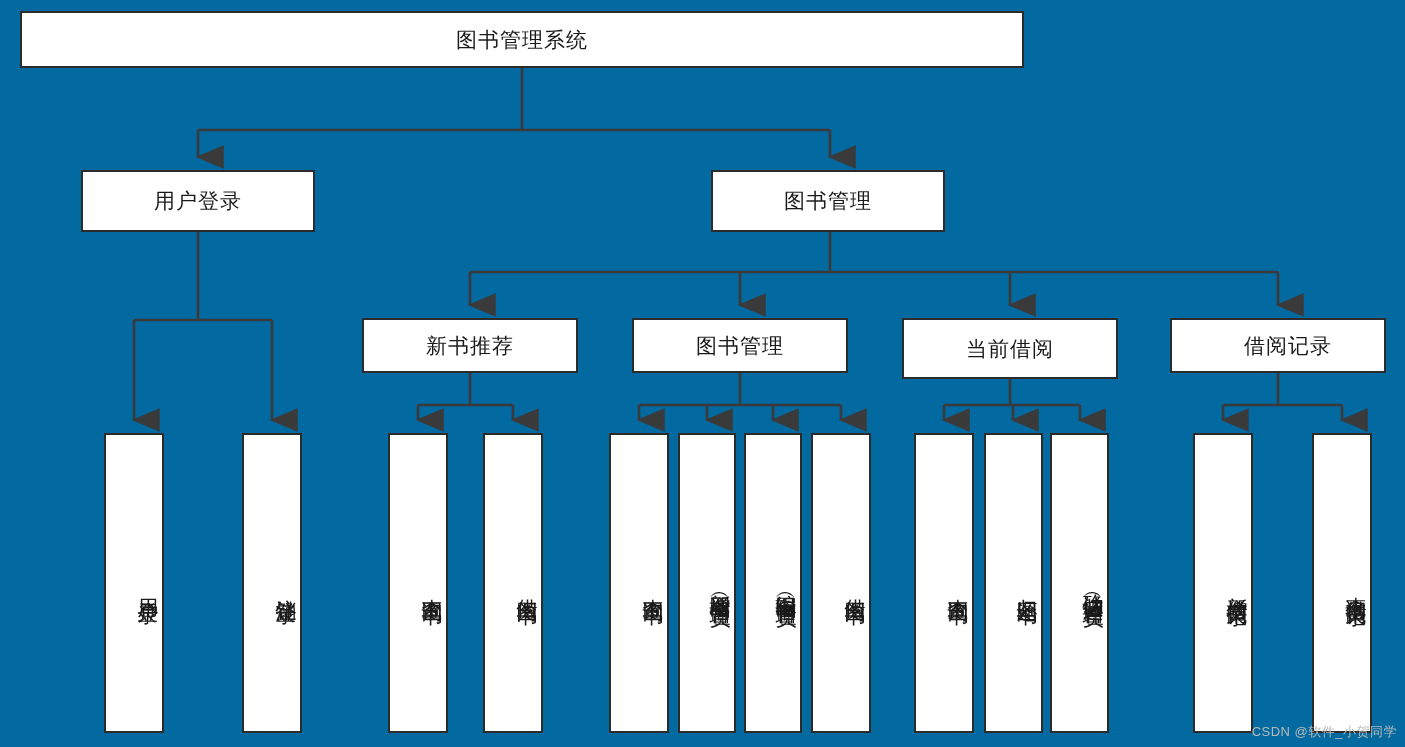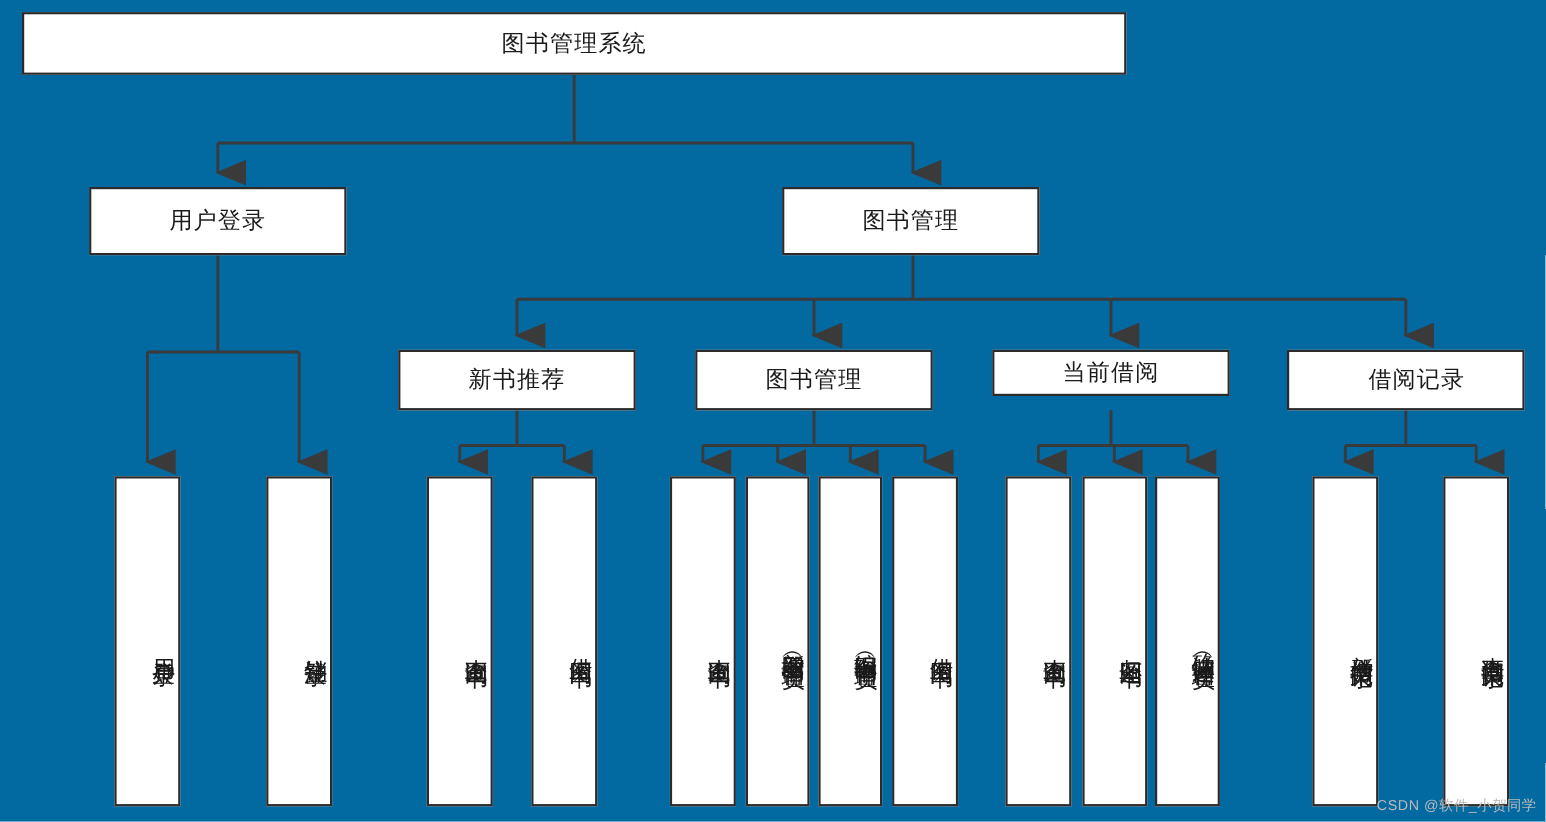--- a/index.html
+++ b/index.html
@@ -129,21 +129,21 @@
   <div class="node h" style="left:711px; top:170px; width:234px; height:62px;">
     <span class="label">图书管理</span>
   </div>
 
   <div class="node h" style="left:362px; top:318px; width:216px; height:55px;">
     <span class="label">新书推荐</span>
   </div>
   <div class="node h" style="left:632px; top:318px; width:216px; height:55px;">
     <span class="label">图书管理</span>
   </div>
-  <div class="node h" style="left:902px; top:318px; width:216px; height:42px;">
+  <div class="node h" style="left:902px; top:318px; width:216px; height:61px;">
     <span class="label">当前借阅</span>
   </div>
   <div class="node h" style="left:1170px; top:318px; width:216px; height:55px;padding-left:20px;">
     <span class="label">借阅记录</span>
   </div>
 
   <div class="node v" style="left:104px; top:433px; width:60px; height:300px;">
     <span class="label">用户登录</span>
   </div>
   <div class="node v" style="left:242px; top:433px; width:60px; height:300px;">

